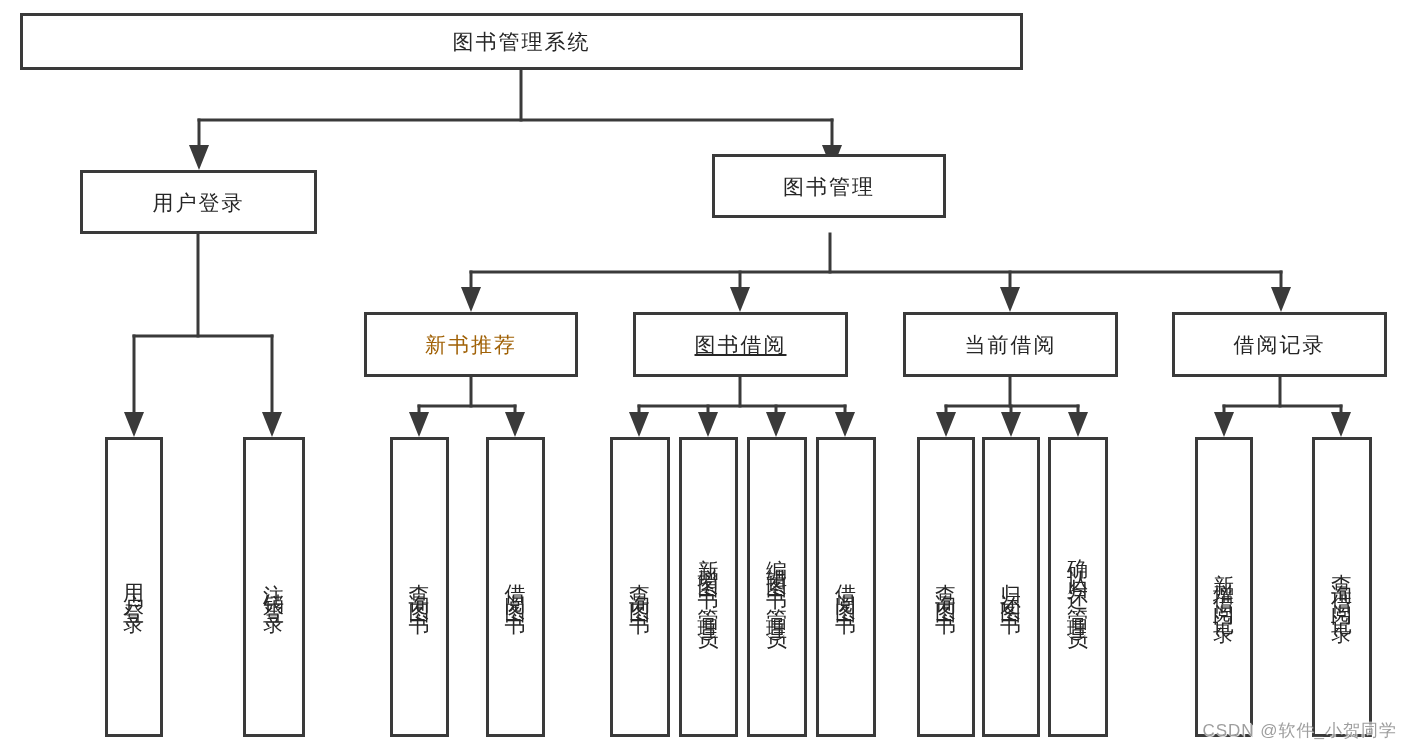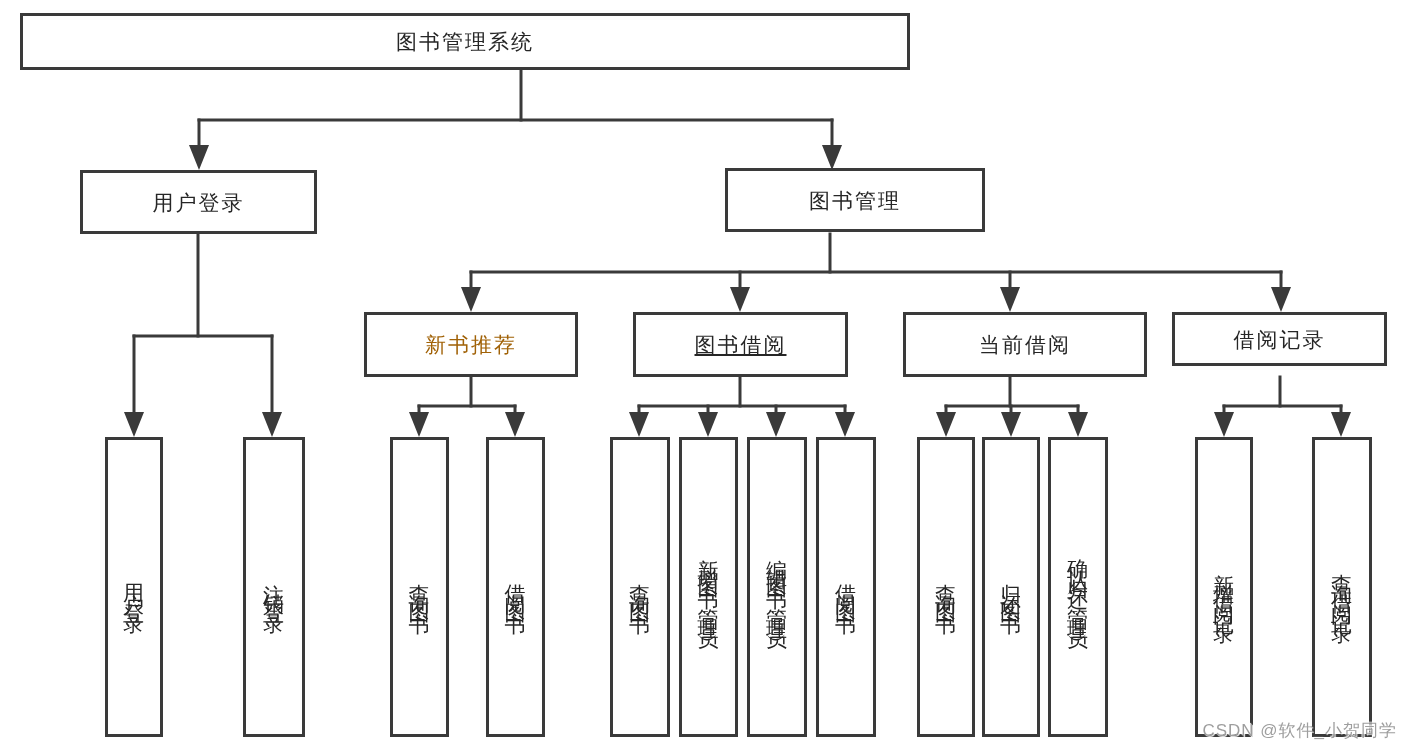--- a/index.html
+++ b/index.html
@@ -100,27 +100,27 @@
       <line x1="1078" y1="406" x2="1078" y2="418" stroke="#3a3a3a" stroke-width="3" stroke-linecap="square"></line>
       <polygon points="1068,412 1088,412 1078,437" fill="#3a3a3a"></polygon>
       <line x1="1280" y1="377" x2="1280" y2="406" stroke="#3a3a3a" stroke-width="3" stroke-linecap="square"></line>
       <line x1="1224" y1="406" x2="1341" y2="406" stroke="#3a3a3a" stroke-width="3" stroke-linecap="square"></line>
       <line x1="1224" y1="406" x2="1224" y2="418" stroke="#3a3a3a" stroke-width="3" stroke-linecap="square"></line>
       <polygon points="1214,412 1234,412 1224,437" fill="#3a3a3a"></polygon>
       <line x1="1341" y1="406" x2="1341" y2="418" stroke="#3a3a3a" stroke-width="3" stroke-linecap="square"></line>
       <polygon points="1331,412 1351,412 1341,437" fill="#3a3a3a"></polygon>
     </svg>
   <div id="nodes">
-      <div class="node" style="left: 20px; top: 13px; width: 890px; height: 57px; border-color: rgb(58, 58, 58); color: rgb(38, 38, 38);">图书管理系统</div>
+      <div class="node" style="left: 20px; top: 13px; width: 1003px; height: 57px; border-color: rgb(58, 58, 58); color: rgb(38, 38, 38);">图书管理系统</div>
       <div class="node" style="left: 80px; top: 170px; width: 237px; height: 64px; border-color: rgb(58, 58, 58); color: rgb(38, 38, 38);">用户登录</div>
-      <div class="node" style="left: 712px; top: 168px; width: 260px; height: 64px; border-color: rgb(58, 58, 58); color: rgb(38, 38, 38); margin-left: 13px;">图书管理</div>
+      <div class="node" style="left: 712px; top: 154px; width: 234px; height: 64px; border-color: rgb(58, 58, 58); color: rgb(38, 38, 38);">图书管理</div>
       <div class="node" style="left: 364px; top: 312px; width: 214px; height: 65px; border-color: rgb(58, 58, 58); color: #a16207;">新书推荐</div>
       <div class="node" style="left: 633px; top: 312px; width: 215px; height: 65px; border-color: rgb(58, 58, 58); color: rgb(38, 38, 38); text-decoration: underline;">图书借阅</div>
-      <div class="node" style="left: 903px; top: 312px; width: 244px; height: 65px; border-color: rgb(58, 58, 58); color: rgb(38, 38, 38);">当前借阅</div>
-      <div class="node" style="left: 1172px; top: 312px; width: 215px; height: 54px; border-color: rgb(58, 58, 58); color: rgb(38, 38, 38);">借阅记录</div>
+      <div class="node" style="left: 903px; top: 312px; width: 215px; height: 65px; border-color: rgb(58, 58, 58); color: rgb(38, 38, 38);">当前借阅</div>
+      <div class="node" style="left: 1172px; top: 312px; width: 215px; height: 65px; border-color: rgb(58, 58, 58); color: rgb(38, 38, 38);">借阅记录</div>
       <div class="node v" style="left: 105px; top: 437px; width: 58px; height: 300px; border-color: rgb(58, 58, 58); color: rgb(38, 38, 38);">用户登录</div>
       <div class="node v" style="left: 243px; top: 437px; width: 62px; height: 300px; border-color: rgb(58, 58, 58); color: rgb(38, 38, 38);">注销登录</div>
       <div class="node v" style="left: 390px; top: 437px; width: 59px; height: 300px; border-color: rgb(58, 58, 58); color: rgb(38, 38, 38);">查询图书</div>
       <div class="node v" style="left: 486px; top: 437px; width: 59px; height: 300px; border-color: rgb(58, 58, 58); color: rgb(38, 38, 38);">借阅图书</div>
       <div class="node v" style="left: 610px; top: 437px; width: 60px; height: 300px; border-color: rgb(58, 58, 58); color: rgb(38, 38, 38);">查询图书</div>
       <div class="node v" style="left: 679px; top: 437px; width: 59px; height: 300px; border-color: rgb(58, 58, 58); color: rgb(38, 38, 38);">新增图书（管理员）</div>
       <div class="node v" style="left: 747px; top: 437px; width: 60px; height: 300px; border-color: rgb(58, 58, 58); color: rgb(38, 38, 38);">编辑图书（管理员）</div>
       <div class="node v" style="left: 816px; top: 437px; width: 60px; height: 300px; border-color: rgb(58, 58, 58); color: rgb(38, 38, 38);">借阅图书</div>
       <div class="node v" style="left: 917px; top: 437px; width: 58px; height: 300px; border-color: rgb(58, 58, 58); color: rgb(38, 38, 38);">查询图书</div>
       <div class="node v" style="left: 982px; top: 437px; width: 58px; height: 300px; border-color: rgb(58, 58, 58); color: rgb(38, 38, 38);">归还图书</div>

